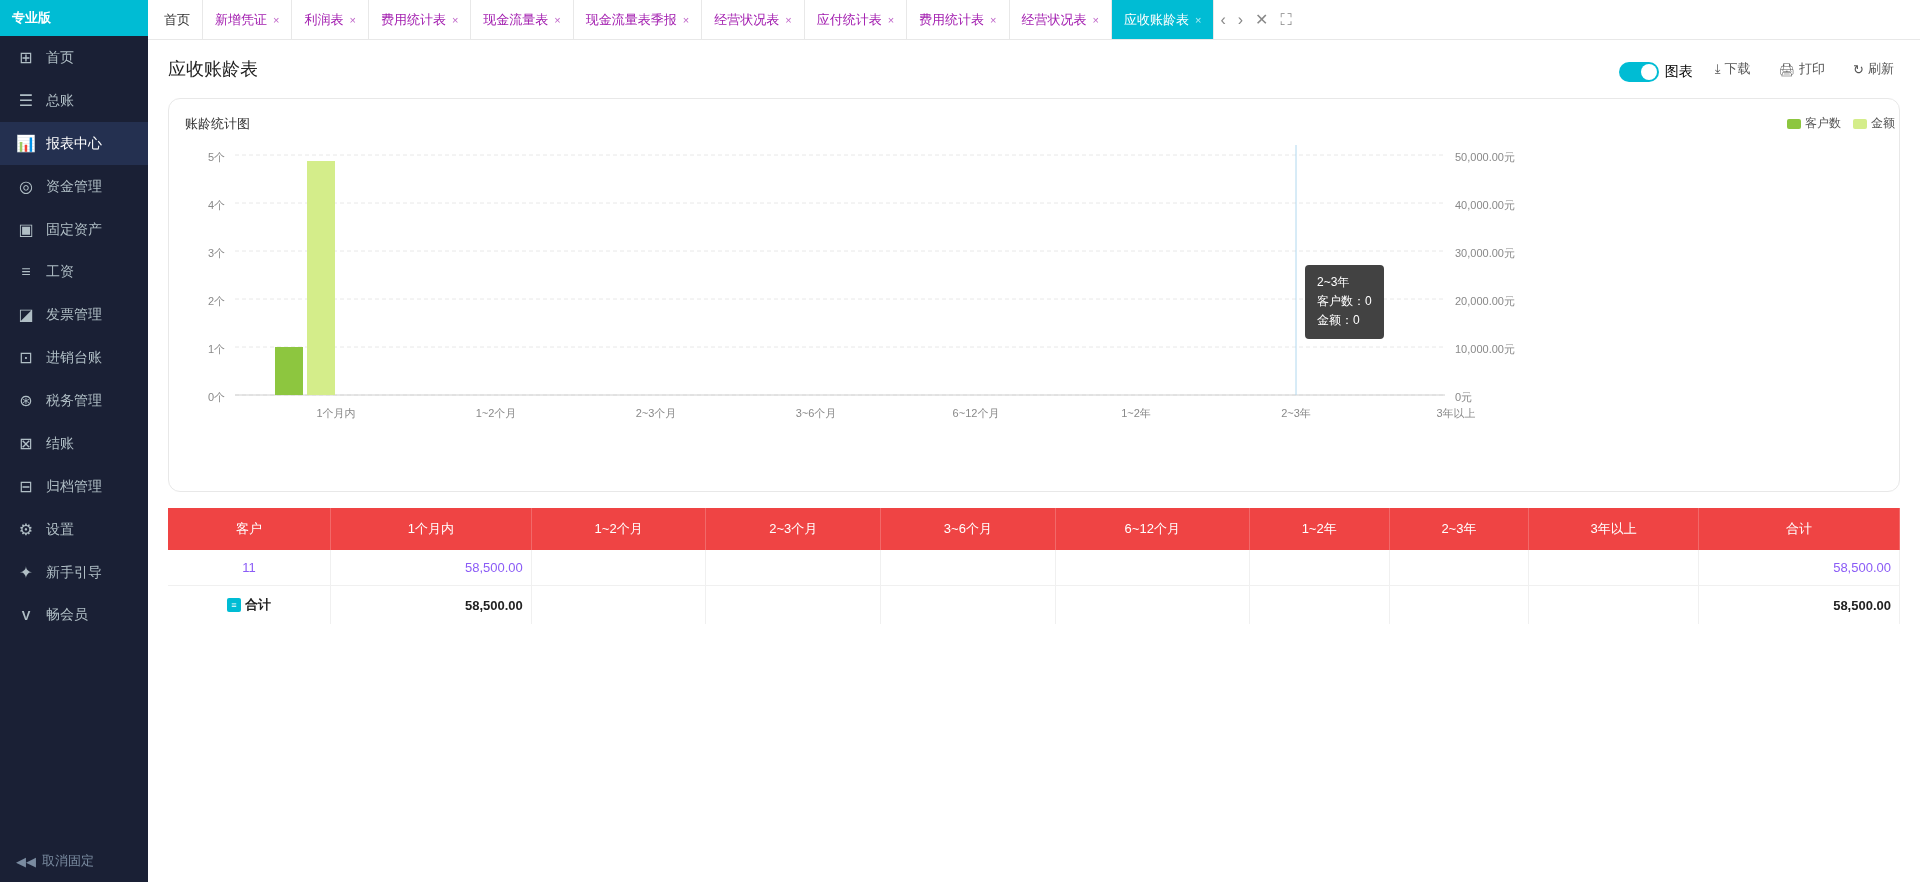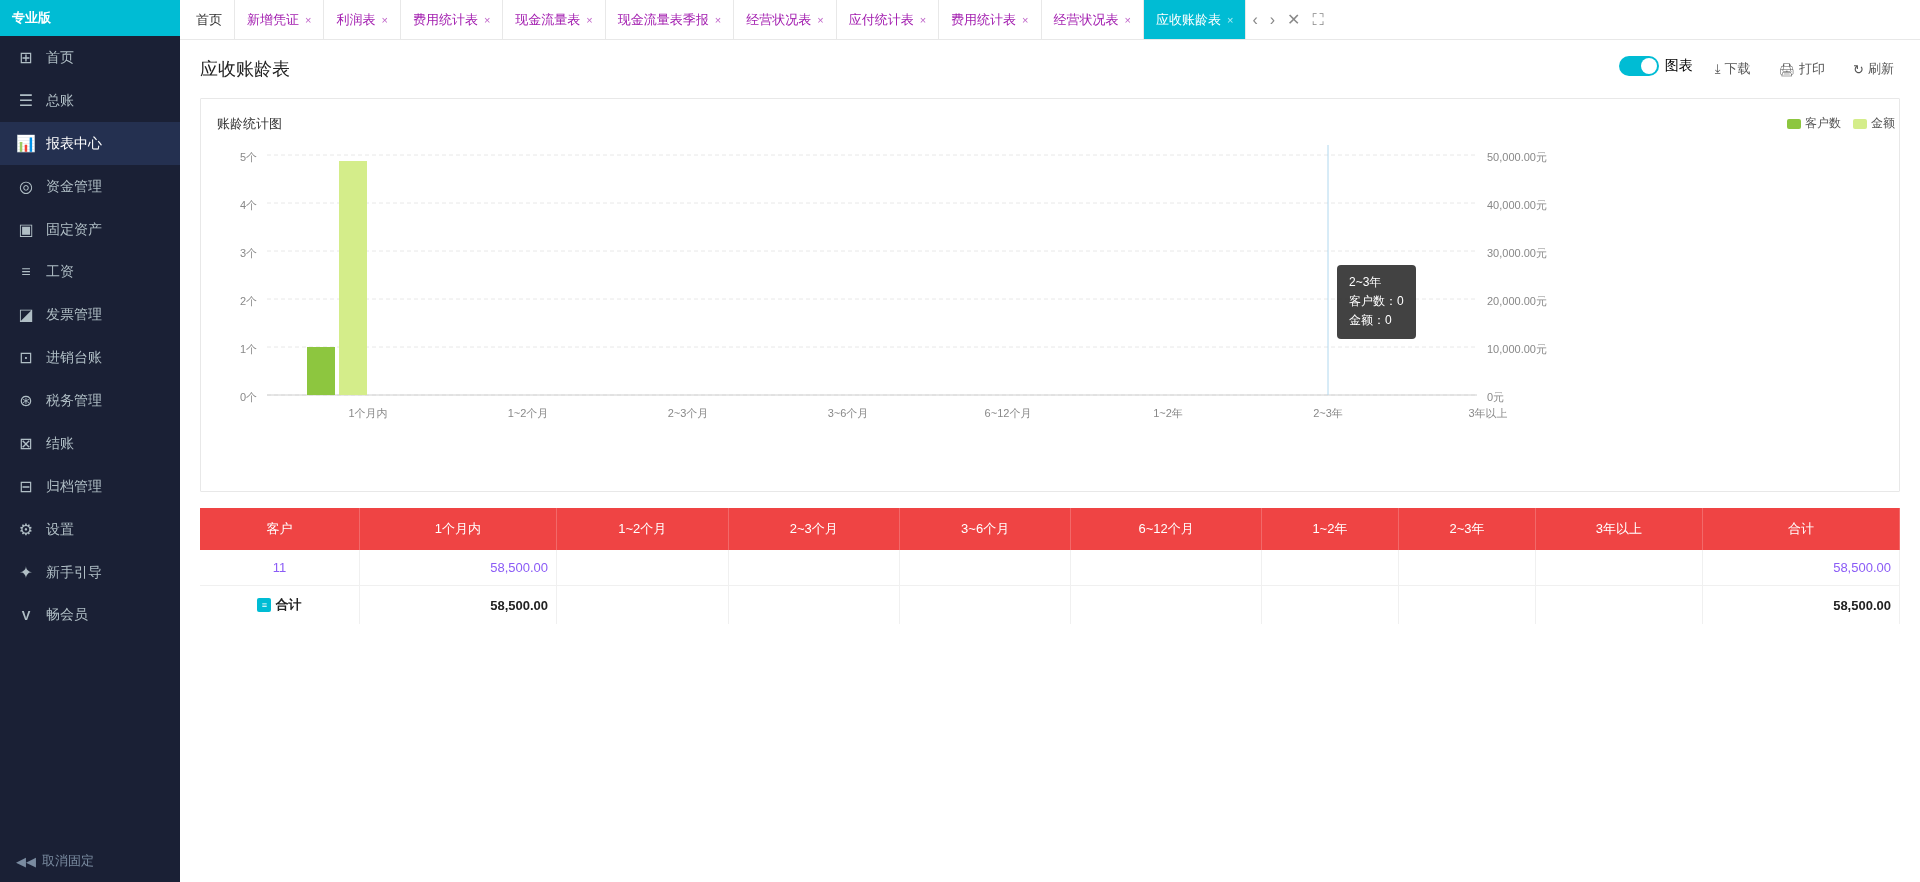--- a/index.html
+++ b/index.html
@@ -1,20 +1,20 @@
 <!DOCTYPE html>
 <html><head>
   <meta charset="utf-8">
   <style>
     * { box-sizing: border-box; margin: 0; padding: 0; }
     body { font-family: 'Microsoft YaHei', Arial, sans-serif; font-size: 14px; background: #f0f2f5; display: flex; height: 882px; overflow: hidden; }
 
     
     .sidebar {
-      width: 180px;
+      width: 148px;
       background: #1a2035;
       color: #c0c8d8;
       display: flex;
       flex-direction: column;
       flex-shrink: 0;
       height: 100%;
     }
     .sidebar-logo {
       background: #00bcd4;
       color: white;
@@ -124,21 +124,21 @@
       justify-content: space-between;
       margin-bottom: 16px;
     }
     .page-title {
       font-size: 18px;
       color: #222;
       font-weight: 500;
     }
     .page-actions {
       display: flex;
-      align-items: flex-start;
+      align-items: flex-end;
       gap: 16px;
     }
     .toggle-wrap {
       display: flex;
       align-items: center;
       gap: 6px;
     }
     .toggle {
       width: 40px;
       height: 20px;
@@ -165,21 +165,21 @@
       cursor: pointer;
       font-size: 13px;
       background: none;
       border: none;
       padding: 4px 6px;
     }
 
     
     .chart-container {
       border: 1px solid #e8e8e8;
-      border-radius: 1px;
+      border-radius: 12px;
       padding: 16px;
       margin-bottom: 16px;
       position: relative;
       background: #fff;
     }
     .chart-title {
       font-size: 13px;
       color: #333;
       margin-bottom: 12px;
     }

